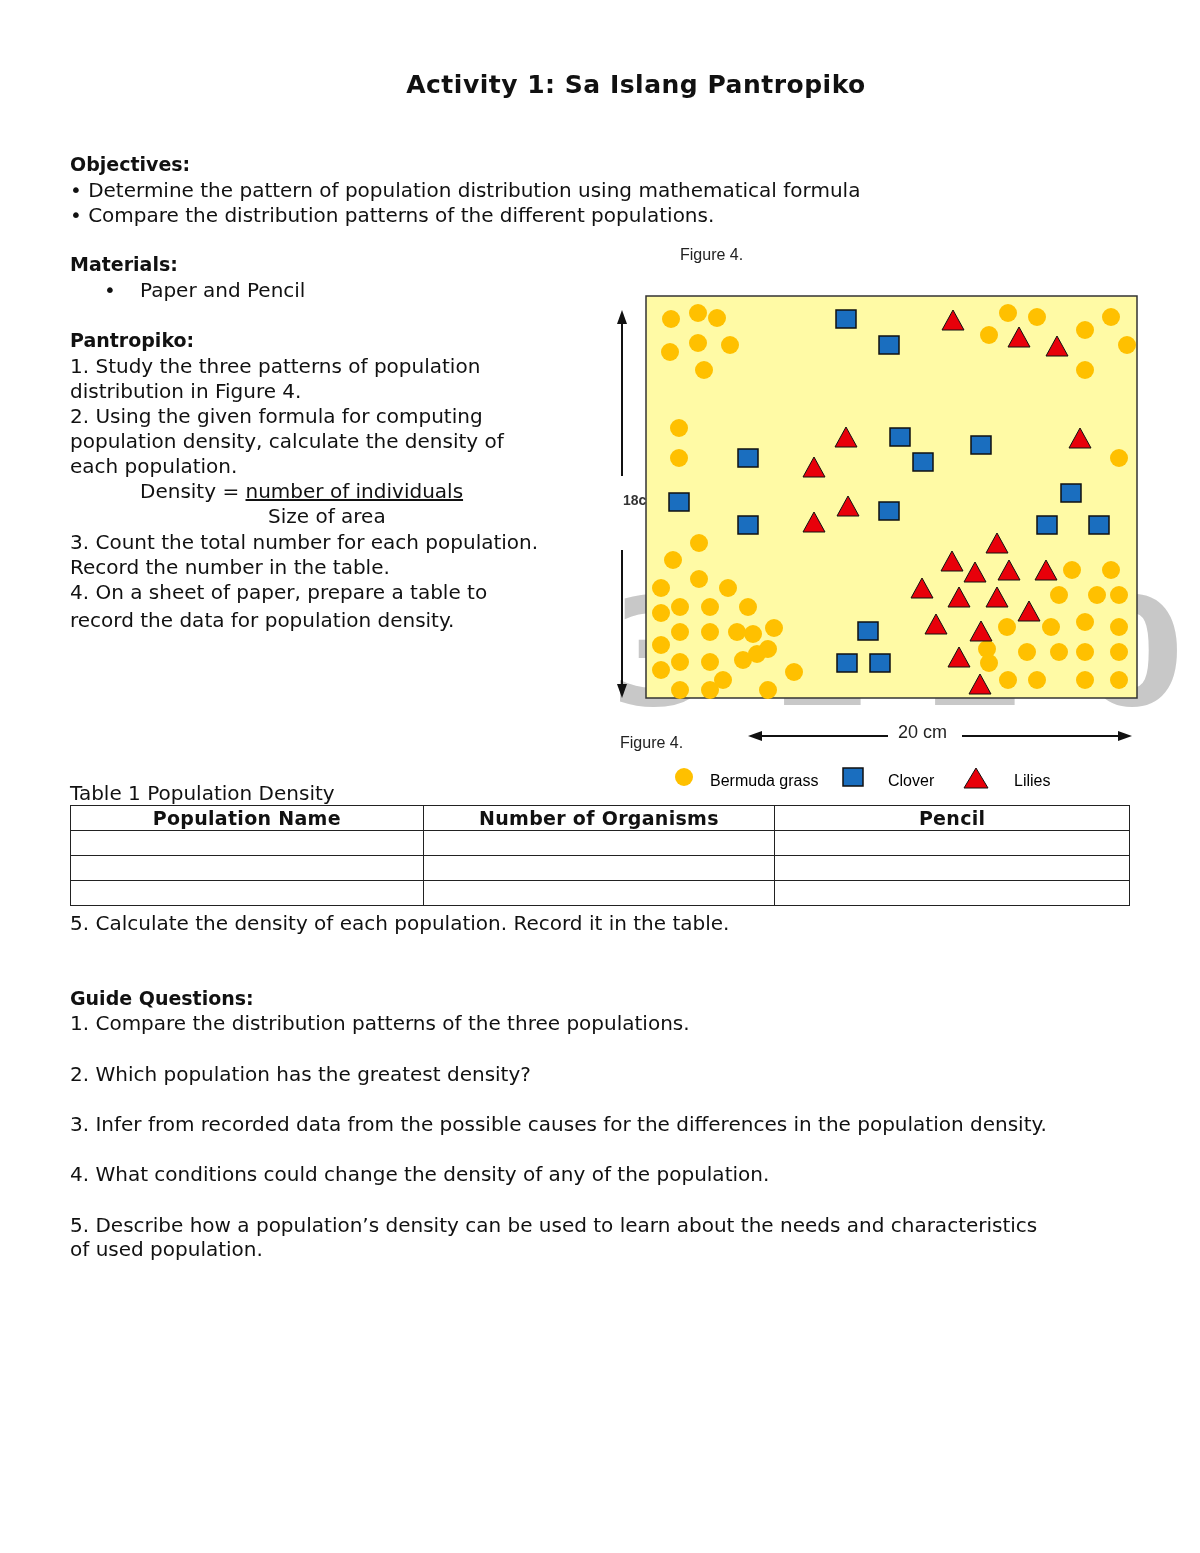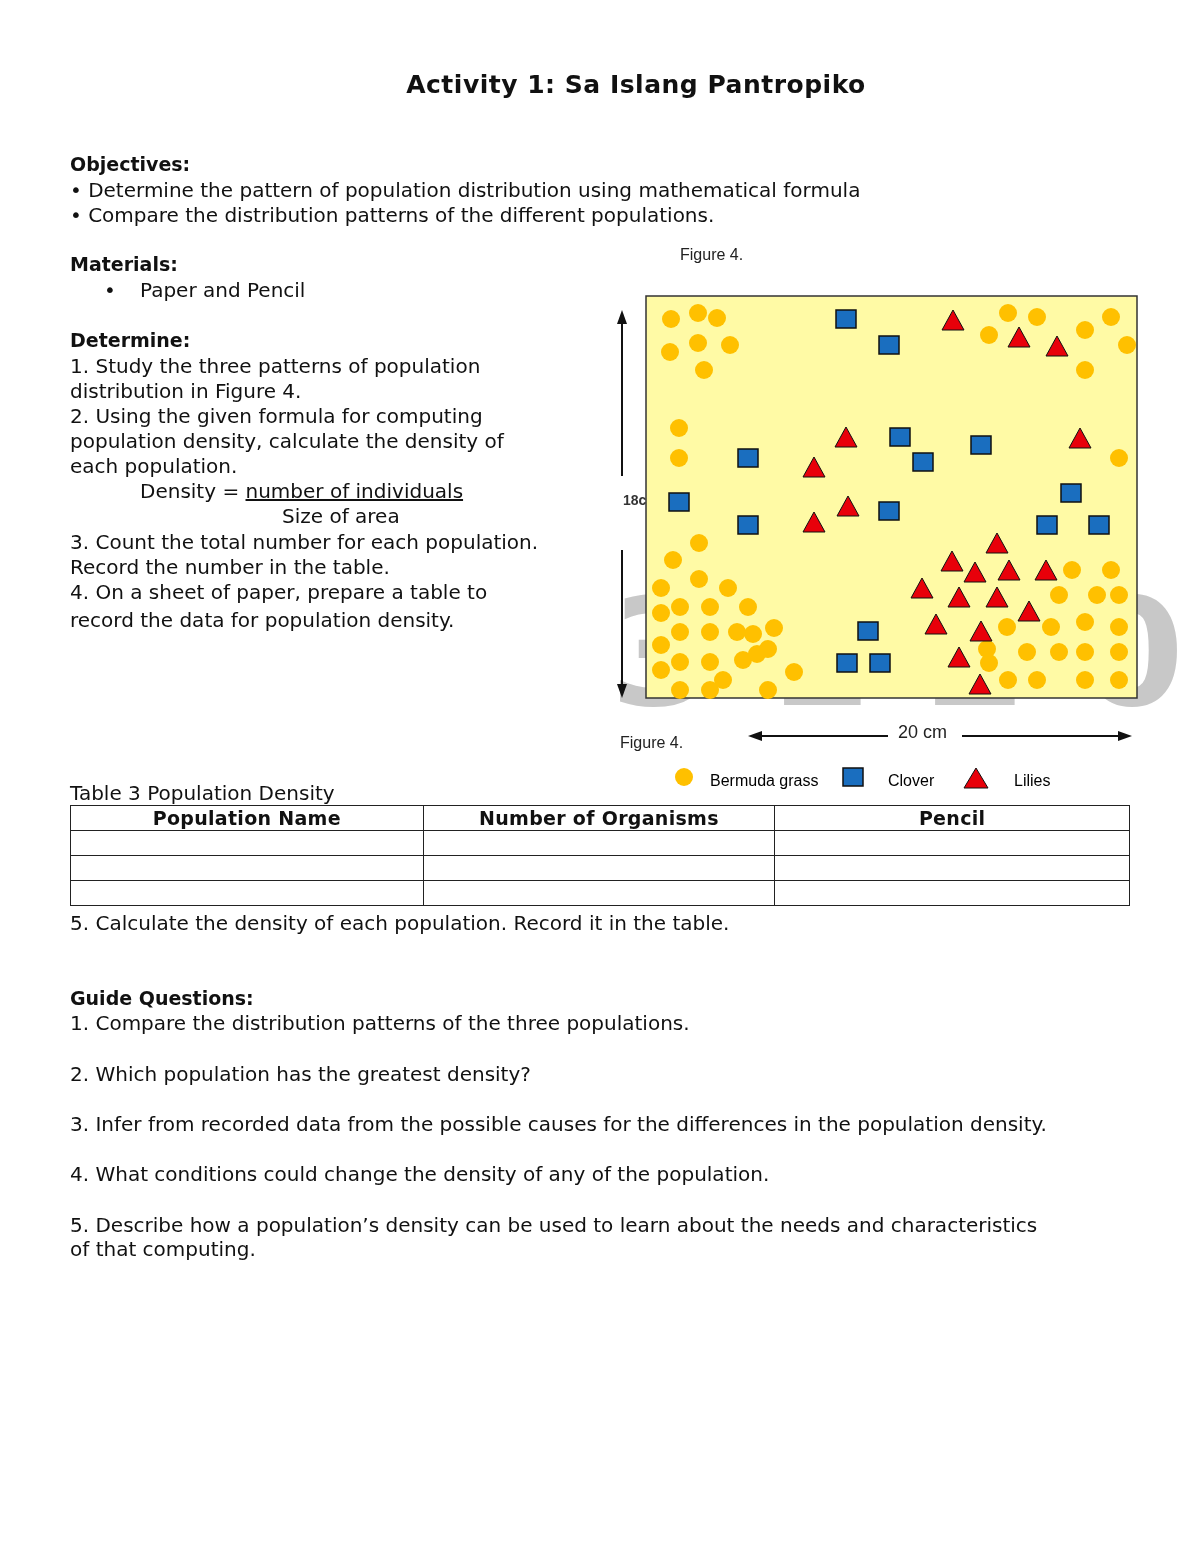--- a/index.html
+++ b/index.html
@@ -22,28 +22,28 @@
 <div class="abs title">Activity 1: Sa Islang Pantropiko</div>
 
 <div class="abs h" style="left:70px; top:153px;">Objectives:</div>
 <div class="abs t" style="left:70px; top:178px;">• Determine the pattern of population distribution using mathematical formula</div>
 <div class="abs t" style="left:70px; top:203px;">• Compare the distribution patterns of the different populations.</div>
 
 <div class="abs h" style="left:70px; top:253px;">Materials:</div>
 <div class="abs t" style="left:104px; top:278px;">•</div>
 <div class="abs t" style="left:140px; top:278px;">Paper and Pencil</div>
 
-<div class="abs h" style="left:70px; top:329px;">Determine:</div>
+<div class="abs h" style="left:70px; top:329px;">Pantropiko:</div>
 <div class="abs t" style="left:70px; top:354px;">1. Study the three patterns of population</div>
 <div class="abs t" style="left:70px; top:379px;">distribution in Figure 4.</div>
 <div class="abs t" style="left:70px; top:404px;">2. Using the given formula for computing</div>
 <div class="abs t" style="left:70px; top:429px;">population density, calculate the density of</div>
 <div class="abs t" style="left:70px; top:454px;">each population.</div>
 <div class="abs t" style="left:140px; top:479px;"><span>Density = </span><span class="ul">number of individuals</span></div>
-<div class="abs t" style="left:282px; top:504px;">Size of area</div>
+<div class="abs t" style="left:268px; top:504px;">Size of area</div>
 <div class="abs t" style="left:70px; top:530px;">3. Count the total number for each population.</div>
 <div class="abs t" style="left:70px; top:555px;">Record the number in the table.</div>
 <div class="abs t" style="left:70px; top:580px;">4. On a sheet of paper, prepare a table to</div>
 <div class="abs t" style="left:70px; top:600px;margin-top:8px;">record the data for population density.</div>
 
 <svg class="abs" style="left:600px; top:240px;" width="580" height="560">
 
   <text class="wm" x="10" y="465" font-size="150">3 1 2 0 4</text>
   <text x="80" y="20" class="figlabel" fill="#222">Figure   4.</text>
   <rect id="plot-bg" x="46" y="56" width="491" height="402" fill="#FFFAA5" stroke="#333" stroke-width="1.5"></rect>
@@ -162,21 +162,21 @@
   <polygon points="532,496 518,491 518,501" fill="#111"></polygon>
 
   <circle cx="84" cy="537" r="9" fill="#FFC000"></circle>
   <text x="110" y="546" class="legend-text">Bermuda grass</text>
   <rect x="243" y="528" width="20" height="18" fill="#1A6EBF" stroke="#111" stroke-width="1.5"></rect>
   <text x="288" y="546" class="legend-text">Clover</text>
   <polygon points="376,528 364,548 388,548" fill="#E8000A" stroke="#111" stroke-width="1"></polygon>
   <text x="414" y="546" class="legend-text">Lilies</text>
 </svg>
 
-<div class="abs t" style="left:70px; top:781px;">Table 3 Population Density</div>
+<div class="abs t" style="left:70px; top:781px;">Table 1 Population Density</div>
 <table class="pop">
   <thead>
     <tr>
       <th style="width:33.3%;">Population Name</th>
       <th style="width:33.2%;">Number of Organisms</th>
       <th>Pencil</th>
     </tr>
   </thead>
   <tbody>
     <tr>
@@ -197,13 +197,13 @@
   </tbody>
 </table>
 <div class="abs t" style="left:70px; top:911px;">5. Calculate the density of each population. Record it in the table.</div>
 
 <div class="abs h" style="left:70px; top:987px;">Guide Questions:</div>
 <div class="abs t" style="left:70px; top:1011px;">1. Compare the distribution patterns of the three populations.</div>
 <div class="abs t" style="left:70px; top:1062px;">2. Which population has the greatest density?</div>
 <div class="abs t" style="left:70px; top:1112px;">3. Infer from recorded data from the possible causes for the differences in the population density.</div>
 <div class="abs t" style="left:70px; top:1162px;">4. What conditions could change the density of any of the population.</div>
 <div class="abs t" style="left:70px; top:1213px;">5. Describe how a population’s density can be used to learn about the needs and characteristics</div>
-<div class="abs t" style="left:70px; top:1237px;">of that computing.</div>
+<div class="abs t" style="left:70px; top:1237px;">of used population.</div>
 
 </body></html>

